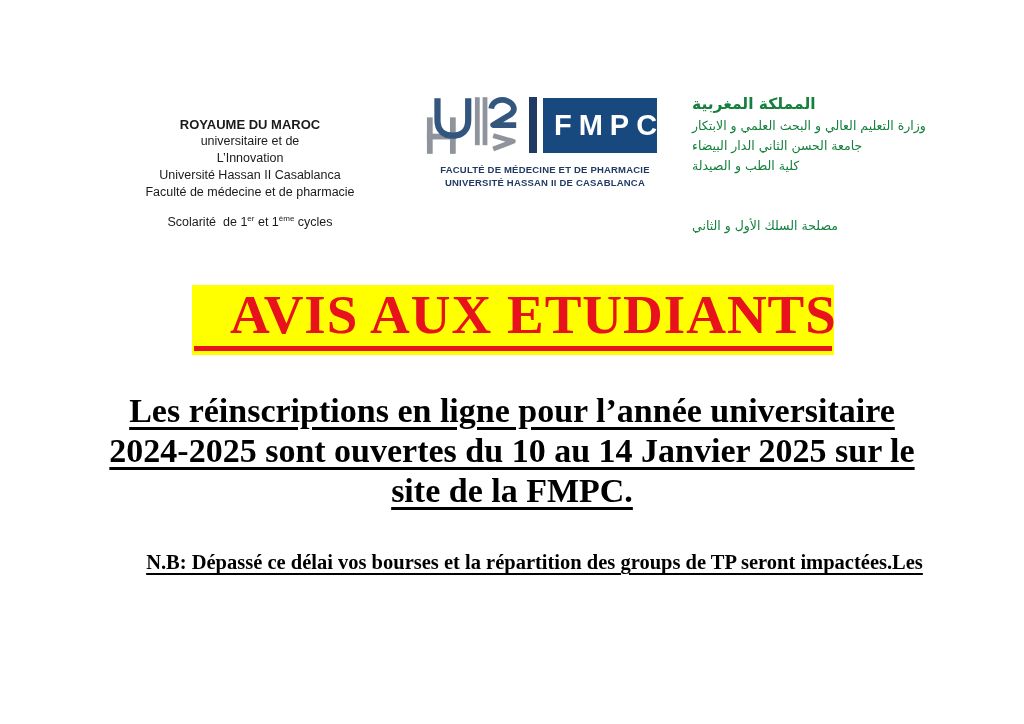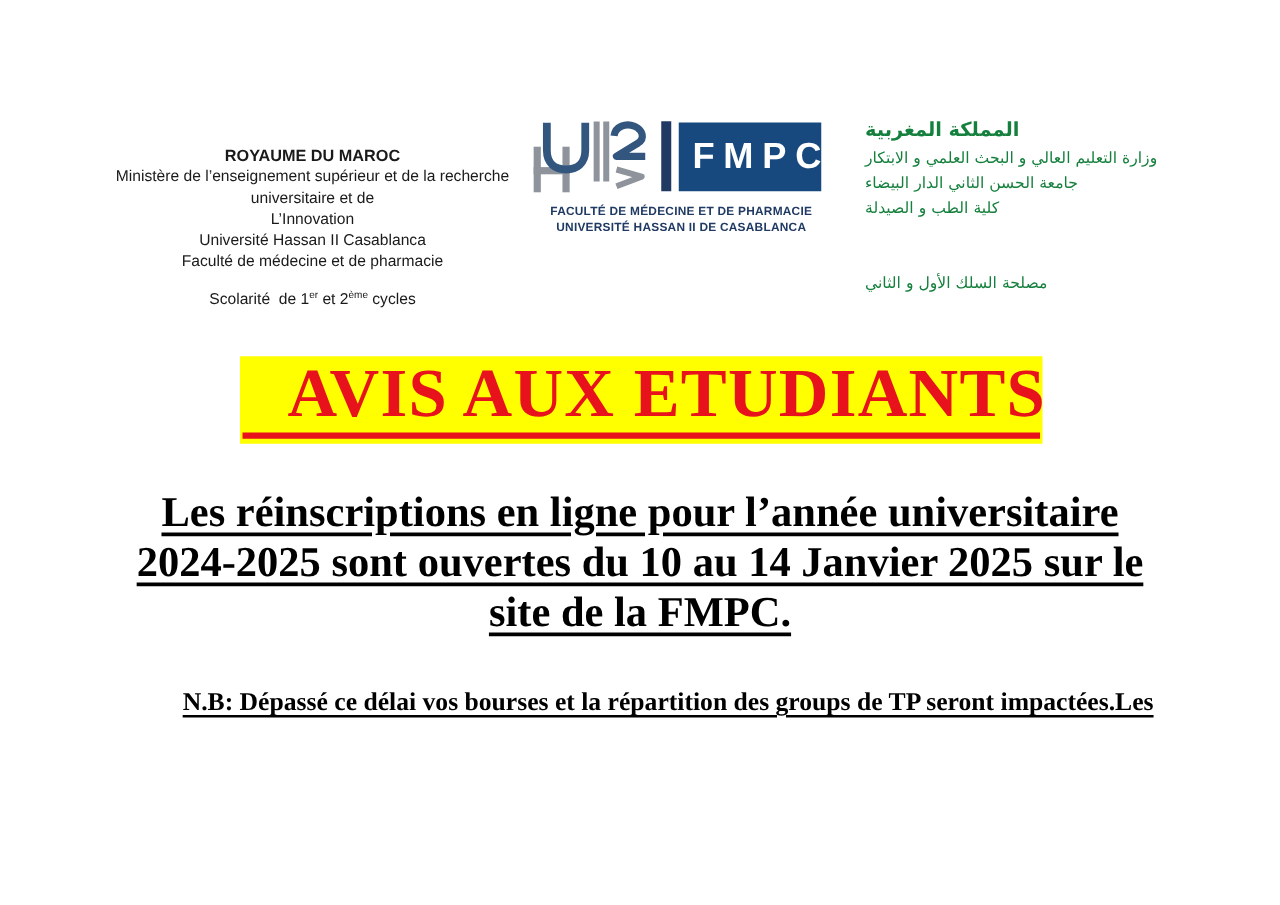--- a/index.html
+++ b/index.html
@@ -100,26 +100,25 @@
     margin-left:45px;
   }
 </style>
 </head>
 <body>
 
 <div class="page">
 
   <div class="col-left">
     <div class="bold-line">ROYAUME DU MAROC</div>
-    <div>Ministère de l’enseignement supérieur et de la recherche</div>
     <div>universitaire et de</div>
     <div>L’Innovation</div>
     <div>Université Hassan II Casablanca</div>
     <div>Faculté de médecine et de pharmacie</div>
-    <div class="scolarite-line"><span>Scolarité  de 1</span><sup>er</sup><span> et 2</span><sup>ème</sup><span> cycles</span></div>
+    <div class="scolarite-line"><span>Scolarité  de 1</span><sup>er</sup><span> et 1</span><sup>ème</sup><span> cycles</span></div>
   </div>
 
   <div class="logo-wrap">
     <div class="logo-row">
       <svg class="logo-mark" viewBox="0 0 100 62" xmlns="http://www.w3.org/2000/svg">
 
         <rect x="2" y="22" width="6" height="38" fill="var(--mark-gray,#8f949c)"></rect>
         <rect x="26" y="22" width="6" height="38" fill="var(--mark-gray,#8f949c)"></rect>
         <rect x="2" y="39" width="30" height="6" fill="var(--mark-gray,#8f949c)"></rect>
 

